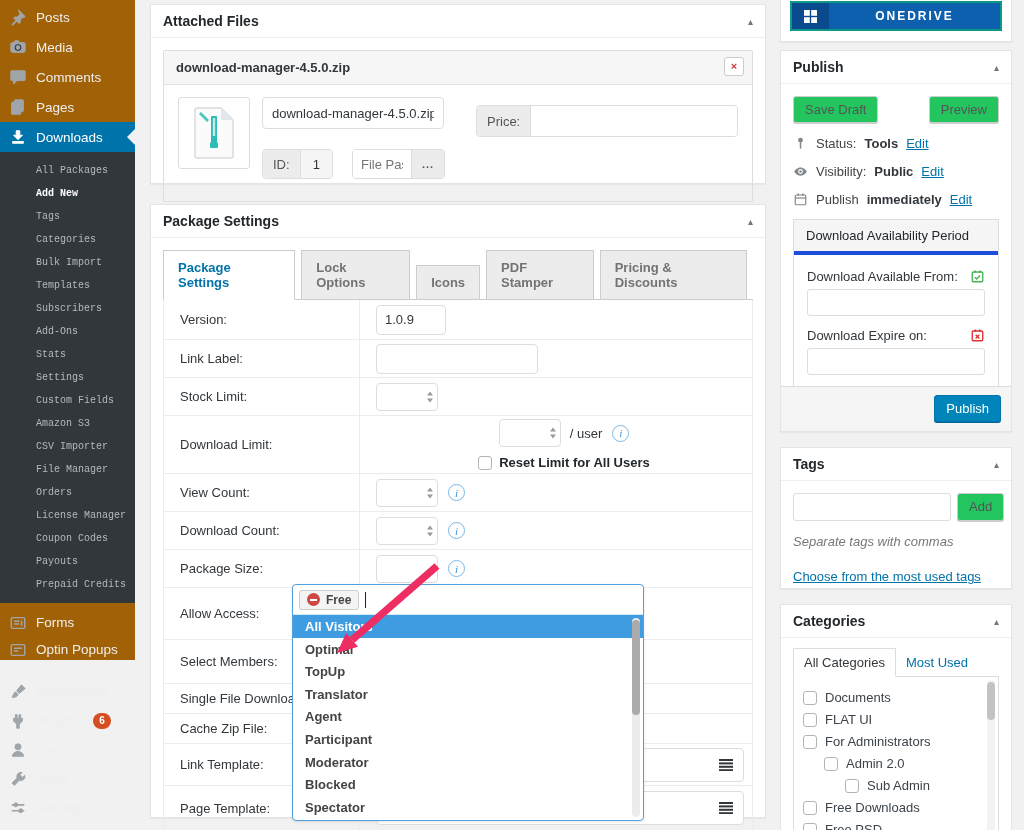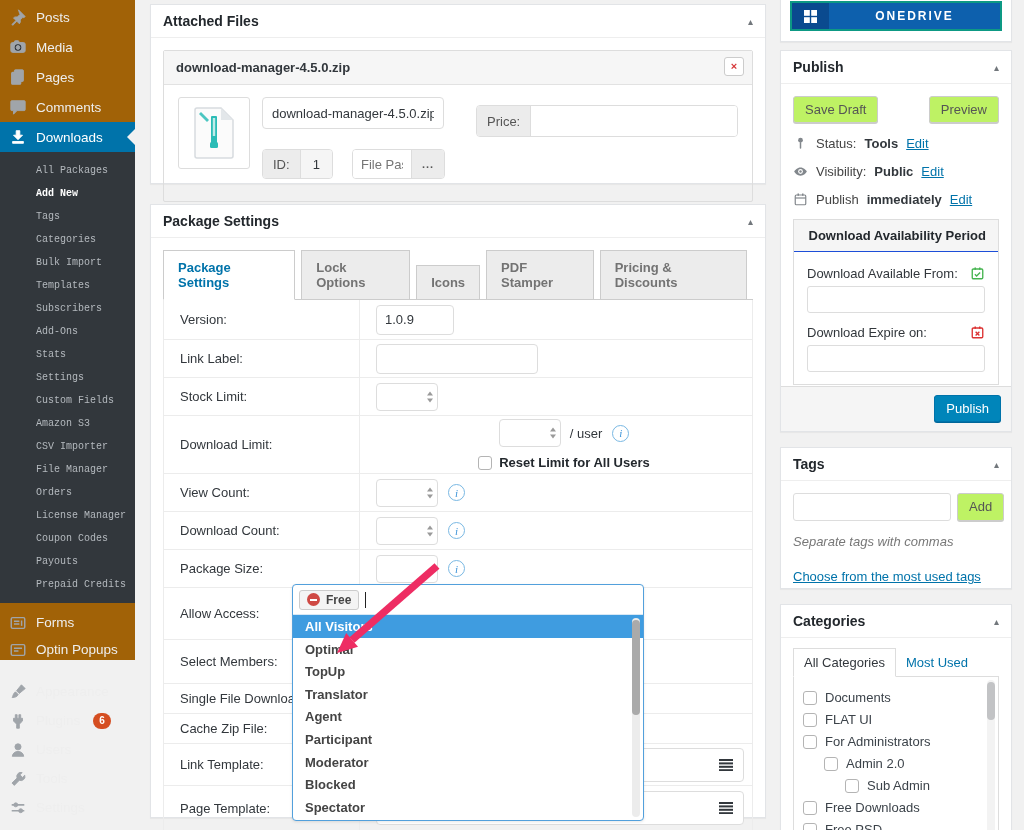--- a/index.html
+++ b/index.html
@@ -57,21 +57,21 @@
   .pkg { top:204px; height:614px; }
   .tabs-row { display:flex; align-items:flex-end; margin:12px 12px 0; border-bottom:1px solid #ccc; }
   .tab { background:#ececec; border:1px solid #ccc; border-bottom:none; margin-right:6px; padding:9px 14px; font-size:13px; font-weight:bold; color:#737373; cursor:pointer; position:relative; }
   .tab.is-active { background:#fff; color:#0073aa; margin-bottom:-1px; border-bottom:1px solid #fff; }
   .ftable { margin:0 12px; border:1px solid #ececec; border-top:none; }
   .frow { display:flex; border-bottom:1px solid #ececec; }
   .frow:last-child { border-bottom:none; }
   .fl { width:196px; flex:0 0 196px; border-right:1px solid #ececec; display:flex; align-items:center; padding-left:16px; color:#32373c; }
   .fc { flex:1; display:flex; align-items:center; padding-left:16px; position:relative; }
   .h40{height:40px}.h38{height:38px}.h58{height:58px}.h52{height:52px}.h44{height:44px}.h42{height:42px}.h30{height:30px}
-  .txt-sm { width:78px; height:30px; padding:0 8px; }
+  .txt-sm { width:70px; height:30px; padding:0 8px; }
   .txt-md { width:162px; height:30px; padding:0 8px; }
   .num-wrap { position:relative; display:inline-flex; align-items:center; }
   .num { width:62px; height:28px; padding:0 18px 0 8px; text-align:center; }
   .stepper { position:absolute; right:5px; top:50%; transform:translateY(-50%); display:flex; flex-direction:column; gap:3px; cursor:pointer; }
   .stepper .up { border-left:3.5px solid transparent; border-right:3.5px solid transparent; border-bottom:4px solid #9a9a9a; }
   .stepper .dn { border-left:3.5px solid transparent; border-right:3.5px solid transparent; border-top:4px solid #9a9a9a; }
   .info { width:17px; height:17px; border:1px solid #79b8e3; border-radius:50%; color:#3d94d9; font-family:"Liberation Serif","DejaVu Serif",serif; font-style:italic; font-size:11px; display:inline-flex; align-items:center; justify-content:center; margin-left:10px; cursor:pointer; flex:0 0 17px; }
   .suffix { margin-left:9px; color:#32373c; }
   .dl-col { display:flex; flex-direction:column; justify-content:center; gap:8px; }
   .chk-row { display:flex; align-items:center; gap:7px; }
@@ -96,29 +96,29 @@
   
   .rightcol { position:absolute; left:780px; top:0; width:232px; height:830px; }
   .rpanel { position:absolute; left:0; width:232px; background:#fff; border:1px solid #e2e4e7; box-shadow:0 1px 1px rgba(0,0,0,.04); }
   .od-panel { top:-8px; height:50px; padding:8px 9px 0; }
   .od-btn { height:30px; border:2px solid #0d9984; background:#0d60ad; display:flex; align-items:stretch; cursor:pointer; }
   .od-tile { width:37px; background:#0a4a8f; display:flex; align-items:center; justify-content:center; }
   .od-lbl { flex:1; display:flex; align-items:center; justify-content:center; color:#fff; font-weight:bold; font-size:12px; letter-spacing:2px; }
 
   .pub-panel { top:50px; height:382px; }
   .pub-body { padding:12px; }
-  .btn { display:inline-block; background:#bef264; border:1px solid #ccc; border-radius:3px; color:#555; font-size:13px; padding:5px 11px; cursor:pointer; box-shadow:0 1px 0 #ccc; }
+  .btn { display:inline-block; background:#22c55e; border:1px solid #ccc; border-radius:3px; color:#555; font-size:13px; padding:5px 11px; cursor:pointer; box-shadow:0 1px 0 #ccc; }
   .btn-primary { background:#0085ba; border-color:#0073aa; color:#fff; box-shadow:0 1px 0 #006799; }
   .pub-actions { display:flex; justify-content:space-between; }
   .meta { display:flex; align-items:center; gap:8px; margin-top:13px; color:#444; }
   .meta svg { width:15px; height:15px; flex:0 0 15px; }
   .meta b { color:#32373c; }
   .lnk { color:#0073aa; text-decoration:underline; cursor:pointer; }
   .avail { margin-top:12px; border:1px solid #ddd; }
-  .avail-h { background:#f5f5f5; border-bottom:1px solid #1d4ed8; padding:8px 12px; font-weight:bold; color:#23282d;text-align:right; }
+  .avail-h { background:#f5f5f5; border-bottom:4px solid #1d4ed8; padding:8px 12px; font-weight:normal; color:#23282d; }
   .avail-b { padding:10px 13px 4px; }
   .avail-row { display:flex; align-items:center; justify-content:space-between; color:#32373c; margin-top:4px; }
   .avail-row svg { width:15px; height:15px; cursor:pointer; }
   .avail-b input { width:100%; height:27px; margin:5px 0 8px; padding:0 6px; border-radius:3px; }
   .pub-foot { position:absolute; left:0; right:0; bottom:0; height:45px; background:#f5f5f5; border-top:1px solid #ddd; }
   .pub-foot .btn-primary { position:absolute; right:10px; top:8px; }
 
   .tags-panel { top:447px; height:142px; }
   .tags-body { padding:12px; }
   .tags-row { display:flex; gap:6px; }
@@ -159,30 +159,30 @@
         <svg viewBox="0 0 20 20">
             <rect class="ic" x="2" y="5" width="16" height="11" rx="2"></rect>
             <rect class="ic" x="6" y="3" width="5" height="3" rx="1"></rect>
             <circle cx="10" cy="10.5" r="3.6" fill="#23282d"></circle>
             <circle class="ic" cx="10" cy="10.5" r="2.2"></circle>
           </svg>
         <span>Media</span>
       </div>
       <div class="mi">
         <svg viewBox="0 0 20 20">
+            <path class="ic" d="M3 3h14a1 1 0 0 1 1 1v9a1 1 0 0 1-1 1H9l-4 4v-4H3a1 1 0 0 1-1-1V4a1 1 0 0 1 1-1z"></path>
+          </svg>
+        <span>Comments</span>
+      </div>
+      <div class="mi">
+        <svg viewBox="0 0 20 20">
             <rect class="ic" x="6" y="2" width="10" height="13" rx="1"></rect>
             <rect class="ic" x="3" y="5" width="10" height="13" rx="1" stroke="#23282d" stroke-width="1.4"></rect>
           </svg>
         <span>Pages</span>
-      </div>
-      <div class="mi">
-        <svg viewBox="0 0 20 20">
-            <path class="ic" d="M3 3h14a1 1 0 0 1 1 1v9a1 1 0 0 1-1 1H9l-4 4v-4H3a1 1 0 0 1-1-1V4a1 1 0 0 1 1-1z"></path>
-          </svg>
-        <span>Comments</span>
       </div>
       <div class="mi active">
         <svg viewBox="0 0 20 20">
             <path class="ic" d="M8 3h4v5h3l-5 5-5-5h3zM4 15h12v2H4z"></path>
           </svg>
         <span>Downloads</span>
       </div>
     </nav>
 
     <div class="submenu">

